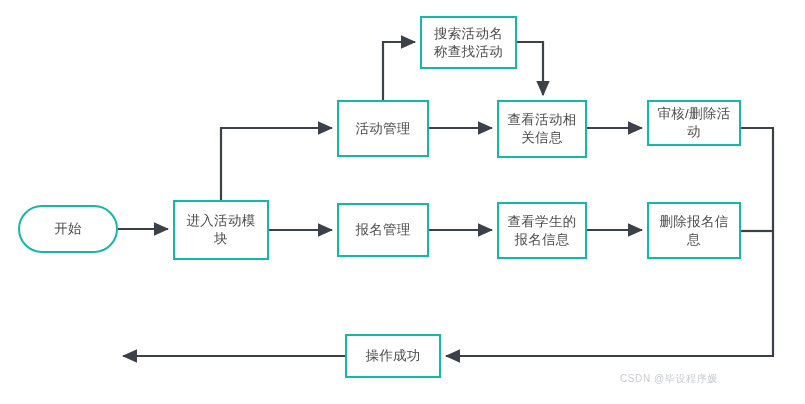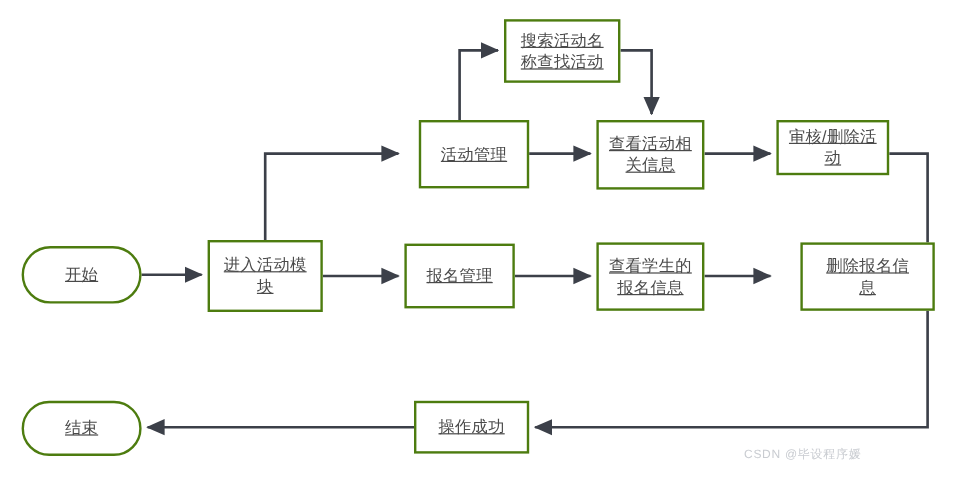--- a/index.html
+++ b/index.html
@@ -24,31 +24,30 @@
     position: absolute;
     left: 0;
     top: 0;
     width: 805px;
     height: 404px;
   }
   .node {
     position: absolute;
     box-sizing: border-box;
     background: #ffffff;
-    border: 2px solid #4d7c0f;
+    border: 2px solid #14b8a6;
     display: flex;
     align-items: center;
     justify-content: center;
     text-align: center;
     color: #4a4a4a;
     font-size: 13.5px;
     line-height: 1.32;
     letter-spacing: 0.3px;
     z-index: 2;
-    text-decoration: underline;
   }
   .node.terminator {
     border-radius: 999px;
   }
   .node .label {
     display: block;
     padding: 0 6px;
     white-space: pre-line;
   }
   #watermark {
@@ -107,21 +106,21 @@
 
   <div class="node terminator" style="left:18px; top:205px; width:100px; height:48px;">
     <span class="label">开始</span>
   </div>
 
   <div class="node" style="left:173px; top:200px; width:96px; height:60px;">
     <span class="label">进入活动模
 块</span>
   </div>
 
-  <div class="node" style="left:337px; top:100px; width:92px; height:57px;margin-left:12px;">
+  <div class="node" style="left:337px; top:100px; width:92px; height:57px;">
     <span class="label">活动管理</span>
   </div>
 
   <div class="node" style="left:420px; top:16px; width:97px; height:53px;">
     <span class="label">搜索活动名
 称查找活动</span>
   </div>
 
   <div class="node" style="left:497px; top:100px; width:90px; height:58px;">
     <span class="label">查看活动相
@@ -135,28 +134,25 @@
 
   <div class="node" style="left:497px; top:202px; width:90px; height:57px;">
     <span class="label">查看学生的
 报名信息</span>
   </div>
 
   <div class="node" style="left:337px; top:203px; width:92px; height:54px;">
     <span class="label">报名管理</span>
   </div>
 
-  <div class="node" style="left:647px; top:202px; width:112px; height:57px;margin-left:20px;">
+  <div class="node" style="left:647px; top:202px; width:94px; height:57px;">
     <span class="label">删除报名信
 息</span>
   </div>
 
   <div class="node" style="left:345px; top:334px; width:96px; height:44px;text-align:right;">
     <span class="label">操作成功</span>
   </div>
 
-  <div class="node terminator" style="left:18px; top:334px; width:100px; height:46px;">
-    <span class="label">结束</span>
-  </div>
 
   <div id="watermark">CSDN @毕设程序媛</div>
 
 </div>
 
 </body></html>

